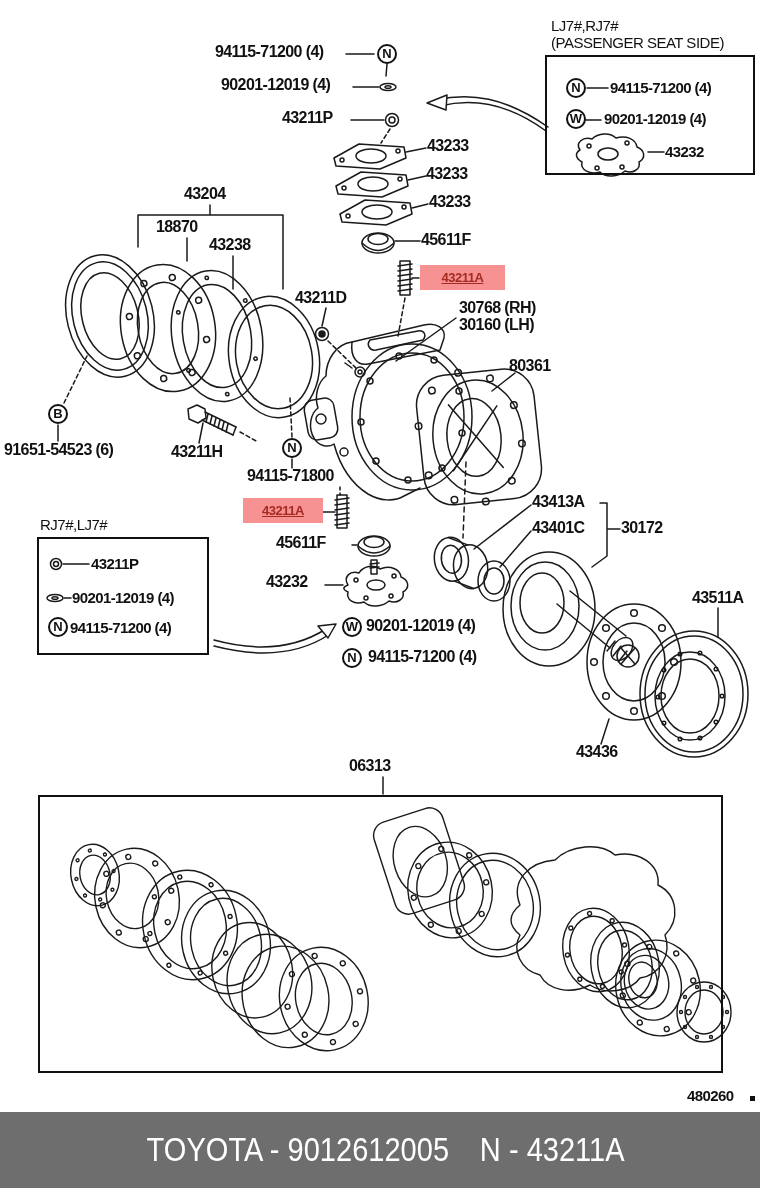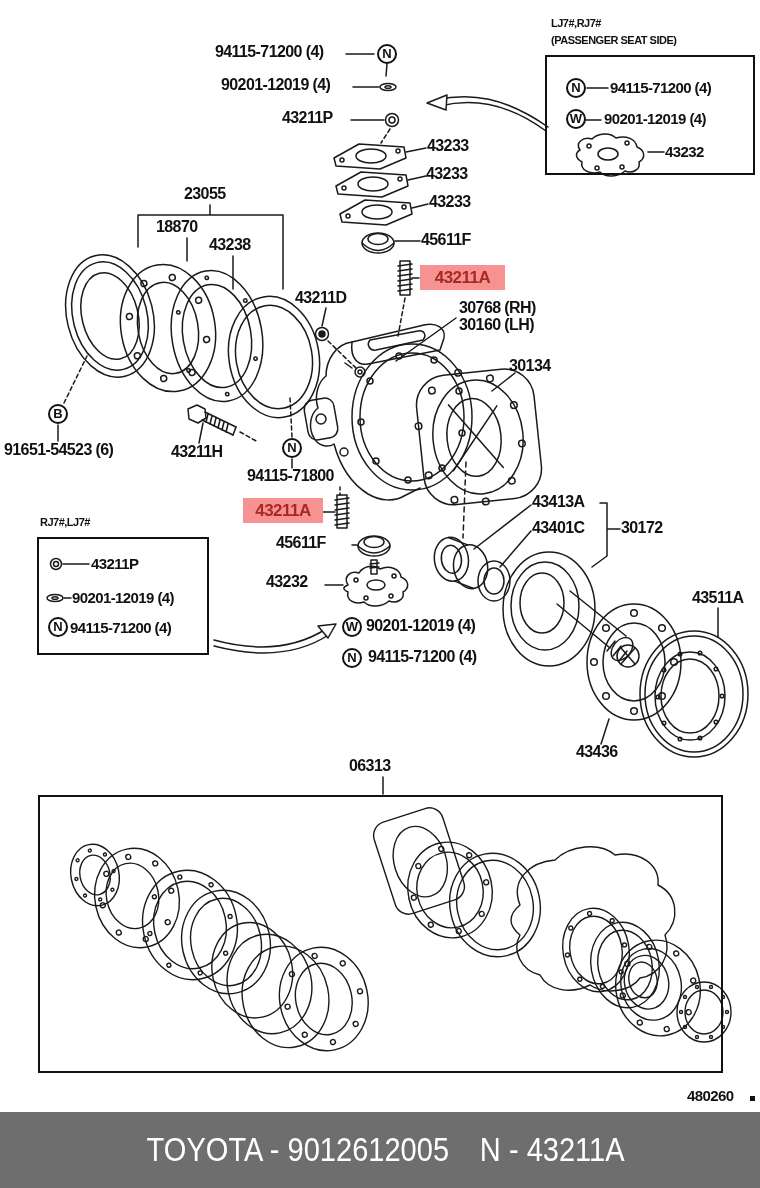--- a/index.html
+++ b/index.html
@@ -5,24 +5,24 @@
   html,body{margin:0;padding:0;background:#e8e8e8;}
   #page{position:relative;width:760px;height:1188px;background:#ffffff;overflow:hidden;
         font-family:"Liberation Sans",sans-serif;}
   svg{position:absolute;left:0;top:0;}
   .lbl{position:absolute;font-weight:700;font-size:16px;line-height:1.05;
        letter-spacing:-0.6px;color:#111;white-space:nowrap;}
   .lbl.small{font-size:15px;}
   .badge{position:absolute;width:20px;height:20px;box-sizing:border-box;
          border:2px solid #111;border-radius:50%;background:#fff;
          font-weight:700;font-size:13px;line-height:16px;text-align:center;color:#111;}
-  .hl{position:absolute;background:#F79292;color:#A52A22;font-weight:700;font-size:17px;
-      letter-spacing:-0.5px;text-align:center;display:flex;align-items:center;justify-content:center;}
+  .hl{position:absolute;background:#F79292;color:#A52A22;font-weight:700;font-size:13px;
+      letter-spacing:-0.5px;text-align:center;display:flex;align-items:center;justify-content:center;text-decoration:underline;}
   .pbox{position:absolute;border:2px solid #111;background:transparent;box-sizing:border-box;}
-  .boxtitle{position:absolute;font-weight:700;font-size:11px;letter-spacing:-0.5px;color:#111;white-space:nowrap;}
+  .boxtitle{position:absolute;font-weight:400;font-size:15px;letter-spacing:-0.5px;color:#111;white-space:nowrap;}
   #footer{position:absolute;left:0;top:1112px;width:760px;height:76px;background:#6E6E6E;
           display:flex;align-items:center;justify-content:center;}
   #footer span{color:#fff;font-size:33px;font-weight:400;letter-spacing:0px;
                transform:scaleX(0.88);transform-origin:center;white-space:nowrap;}
   #printmark{position:absolute;left:750px;top:1096px;width:5px;height:5px;background:#111;}
 </style>
 </head>
 <body>
 
 <div id="page">
@@ -452,28 +452,28 @@
 <div class="lbl" style="left:221px;top:77px">90201-12019 (4)</div>
 <div class="lbl" style="left:282px;top:110px">43211P</div>
 
 <div class="lbl" style="left:427px;top:138px">43233</div>
 <div class="lbl" style="left:426px;top:166px">43233</div>
 <div class="lbl" style="left:429px;top:194px">43233</div>
 <div class="lbl" style="left:421px;top:232px">45611F</div>
 
 <div class="hl" style="left:420px;top:265px;width:85px;height:25px">43211A</div>
 
-<div class="lbl" style="left:184px;top:186px">23055</div>
+<div class="lbl" style="left:184px;top:186px">43204</div>
 <div class="lbl" style="left:156px;top:219px">18870</div>
 <div class="lbl" style="left:209px;top:237px">43238</div>
 <div class="lbl" style="left:295px;top:290px">43211D</div>
 
 <div class="lbl" style="left:459px;top:300px">30768 (RH)</div>
 <div class="lbl" style="left:459px;top:317px">30160 (LH)</div>
-<div class="lbl" style="left:509px;top:358px">30134</div>
+<div class="lbl" style="left:509px;top:358px">80361</div>
 
 <div class="badge" style="left:48px;top:404px">B</div>
 <div class="lbl" style="left:4px;top:442px">91651-54523 (6)</div>
 <div class="lbl" style="left:171px;top:444px">43211H</div>
 
 <div class="badge" style="left:282px;top:438px">N</div>
 <div class="lbl" style="left:247px;top:468px">94115-71800</div>
 
 <div class="hl" style="left:243px;top:498px;width:80px;height:25px">43211A</div>
 <div class="lbl" style="left:276px;top:535px">45611F</div>

